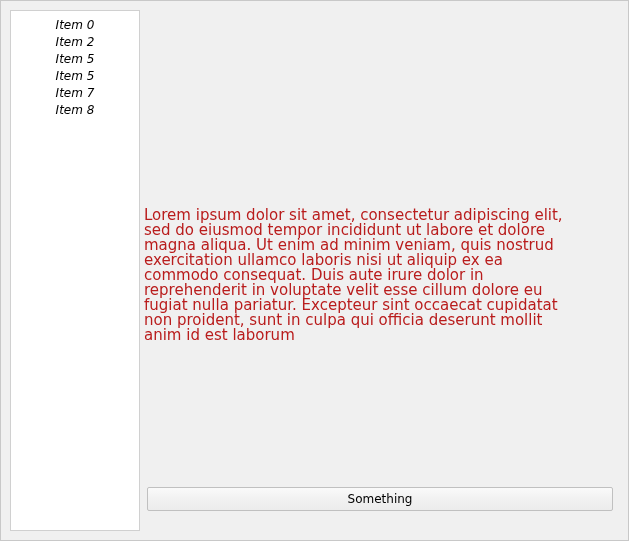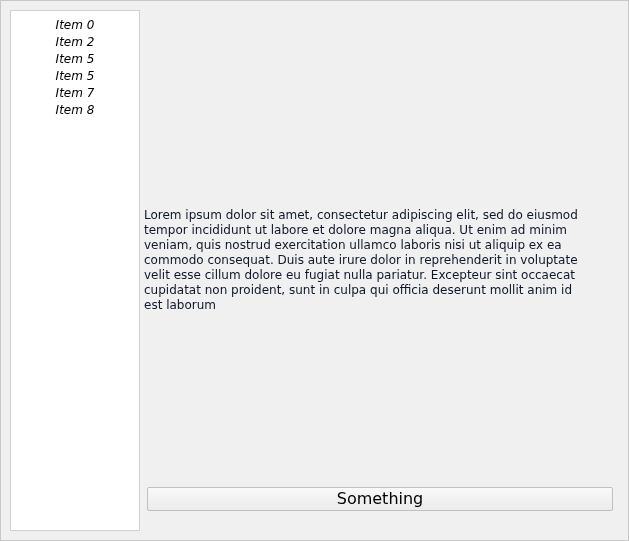--- a/index.html
+++ b/index.html
@@ -55,37 +55,37 @@
     left: 143px;
     top: 9px;
     width: 477px;
     height: 521px;
   }
   .paragraph {
     position: absolute;
     left: 0px;
     top: 198px;
     width: 436px;
-    font-size: 12px;
+    font-size: 15px;
     line-height: 15px;
-    color: #0f172a;
+    color: #b91c1c;
     text-align: left;
   }
   .action-button {
     position: absolute;
     left: 3px;
     bottom: 20px;
     width: 466px;
     height: 24px;
     box-sizing: border-box;
     background: linear-gradient(to bottom, #fafafa 0%, #f1f1f1 50%, #ececec 100%);
     border: 1px solid #c0c0c0;
     border-radius: 2px;
     font-family: "DejaVu Sans", "Liberation Sans", sans-serif;
-    font-size: 16px;
+    font-size: 12px;
     color: #000000;
     text-align: center;
     line-height: 22px;
     padding: 0;
   }
 </style>
 </head>
 <body>
 
 <div class="app-window">

